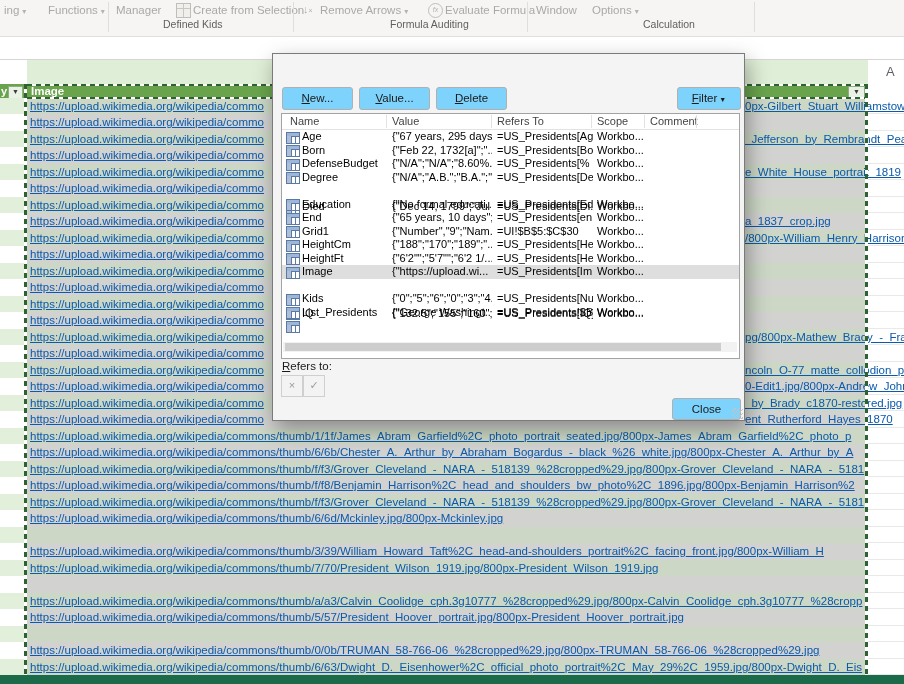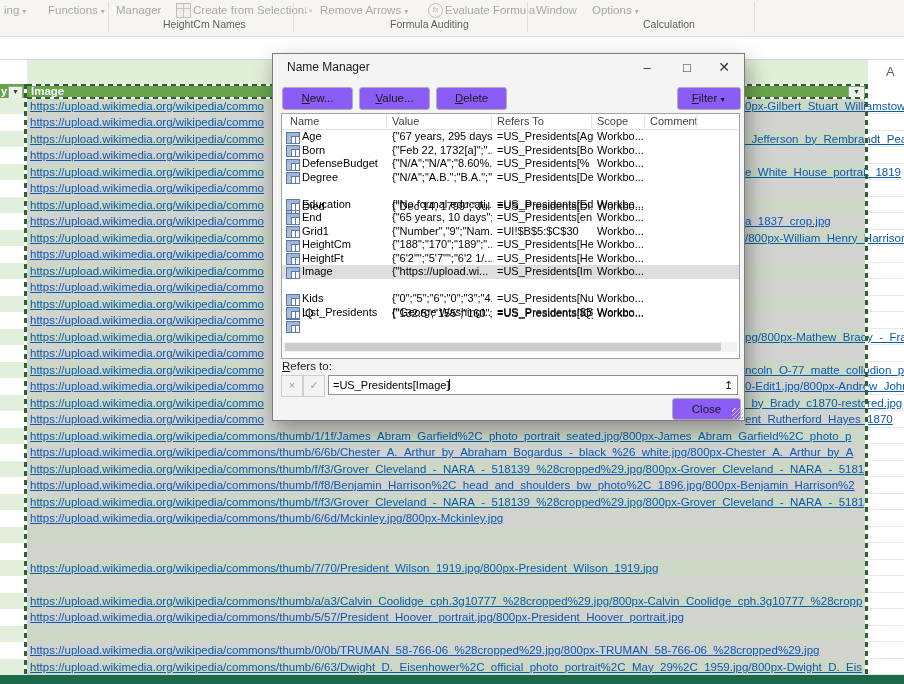--- a/index.html
+++ b/index.html
@@ -57,21 +57,21 @@
           background:repeating-linear-gradient(90deg,#2f6233 0 5px,#ffffff 5px 9px);}
   #teal-band{position:absolute;left:0;top:615px;width:904px;height:9px;background:#1b6b4b;}
   
   #dialog{position:absolute;left:272px;top:53px;width:471px;height:366px;background:#f4f4f4;
           border:1px solid #7a7a7a;box-shadow:3px 8px 20px rgba(0,0,0,.35);z-index:10;font-size:11.5px;}
   #dlg-titlebar{position:absolute;left:0;top:0;width:100%;height:27px;background:#f4f4f4;}
   #dlg-title{position:absolute;left:14px;top:0;height:27px;line-height:27px;font-size:12px;color:#1a1a1a;}
   .winctl{position:absolute;top:0;width:30px;height:27px;line-height:27px;text-align:center;
           font-size:13px;color:#333;}
   #ctl-min{left:359px;} #ctl-max{left:399px;} #ctl-close{left:436px;font-size:14px;}
-  .btn{position:absolute;background:#8b5cf6;border:1px solid #b0b0b0;border-radius:3px;
+  .btn{position:absolute;background:#7dd3fc;border:1px solid #b0b0b0;border-radius:3px;
        font-size:11.5px;color:#1a1a1a;text-align:center;}
   .btn .mnemonic{display:inline-block;}
   .btn .mnemonic::first-letter{text-decoration:underline;}
   #btn-new{left:9px;top:33px;width:69px;height:21px;line-height:21px;}
   #btn-edit{left:86px;top:33px;width:69px;height:21px;line-height:21px;}
   #btn-delete{left:163px;top:33px;width:69px;height:21px;line-height:21px;}
   #btn-filter{left:404px;top:33px;width:62px;height:21px;line-height:21px;}
   #btn-filter .arr{font-size:7px;margin-left:2px;}
   #name-list{position:absolute;left:8px;top:59px;width:457px;height:244px;background:#fff;
              border:1px solid #a3a3a3;overflow:hidden;}
@@ -124,21 +124,21 @@
     <div class="rb-item" style="left:193px"><span>Create from Selection</span></div>
     <div class="rb-sep" style="left:293px"></div>
     <div class="rb-icon icon-remove-arrows" style="left:303px"><span>↓</span><span class="sub">×</span></div>
     <div class="rb-item" style="left:320px"><span>Remove Arrows</span><span class="rb-arrow">▾</span></div>
     <div class="rb-icon icon-circle-fx" style="left:428px"><span>fx</span></div>
     <div class="rb-item" style="left:445px"><span>Evaluate Formula</span></div>
     <div class="rb-sep" style="left:527px"></div>
     <div class="rb-item" style="left:536px"><span>Window</span></div>
     <div class="rb-item" style="left:592px"><span>Options</span><span class="rb-arrow">▾</span></div>
     <div class="rb-sep" style="left:754px"></div>
-    <div class="rb-group-label" style="left:163px">HeightCm Names</div>
+    <div class="rb-group-label" style="left:163px">Defined Kids</div>
     <div class="rb-group-label" style="left:390px">Formula Auditing</div>
     <div class="rb-group-label" style="left:643px">Calculation</div>
   </div>
 
   <div id="formula-strip"></div>
 
   <div id="sheet">
     <div id="pale-band"></div>
     <div id="stray-a">A</div>
 
@@ -320,20 +320,21 @@
         </div>
         <div class="sheet-row" style="top: 466.5px;">
           <div class="leftcol" style="background: rgb(226, 239, 218);"></div>
           <div class="band" style="background: rgb(204, 215, 198);"></div>
           <div class="rgrid"></div>
         </div>
         <div class="sheet-row" style="top: 483px;">
           <div class="leftcol" style="background: rgb(255, 255, 255);"></div>
           <div class="band" style="background: rgb(210, 210, 208);"></div>
           <div class="rgrid"></div>
+          <span class="url full">https://upload.wikimedia.org/wikipedia/commons/thumb/3/39/William_Howard_Taft%2C_head-and-shoulders_portrait%2C_facing_front.jpg/800px-William_H</span>
         </div>
         <div class="sheet-row" style="top: 499.5px;">
           <div class="leftcol" style="background: rgb(226, 239, 218);"></div>
           <div class="band" style="background: rgb(204, 215, 198);"></div>
           <div class="rgrid"></div>
           <span class="url full">https://upload.wikimedia.org/wikipedia/commons/thumb/7/70/President_Wilson_1919.jpg/800px-President_Wilson_1919.jpg</span>
         </div>
         <div class="sheet-row" style="top: 516px;">
           <div class="leftcol" style="background: rgb(255, 255, 255);"></div>
           <div class="band" style="background: rgb(210, 210, 208);"></div>
@@ -372,26 +373,20 @@
 
     <div class="ants-v" style="left:24px;top:24px;height:591px;"></div>
     <div class="ants-v" style="left:865px;top:24px;height:591px;"></div>
     <div class="ants-h" style="left:27px;top:24px;width:838px;"></div>
     <div class="ants-h" style="left:27px;top:36.5px;width:838px;"></div>
 
     <div id="teal-band"></div>
   </div>
 
   <div id="dialog">
-    <div id="dlg-titlebar">
-      <span id="dlg-title">Name Manager</span>
-      <span class="winctl" id="ctl-min">–</span>
-      <span class="winctl" id="ctl-max">□</span>
-      <span class="winctl" id="ctl-close">✕</span>
-    </div>
 
     <div class="btn" id="btn-new"><span class="mnemonic">New...</span></div>
     <div class="btn" id="btn-edit"><span class="mnemonic">Value...</span></div>
     <div class="btn" id="btn-delete"><span class="mnemonic">Delete</span></div>
     <div class="btn" id="btn-filter"><span class="mnemonic">Filter</span><span class="arr">▼</span></div>
 
     <div id="name-list">
       <div class="lv-header">
         <span class="lv-h" style="left:8px">Name</span>
         <span class="lv-h" style="left:110px">Value</span>
@@ -508,21 +503,17 @@
           </div>
         </div>
       <div id="hscroll">
         <div id="hscroll-thumb"></div>
       </div>
     </div>
 
     <div id="refers-label">Refers to:</div>
     <div class="mini-btn" id="btn-cancel-ref">×</div>
     <div class="mini-btn" id="btn-confirm-ref">✓</div>
-    <div id="refers-input">
-      <span>=US_Presidents[Image]</span><span id="caret"></span>
-      <span id="btn-collapse">↥</span>
-    </div>
     <div class="btn" id="btn-close"><span>Close</span></div>
     <div id="dlg-grip"></div>
   </div>
 
 </div>
 
 </body></html>

